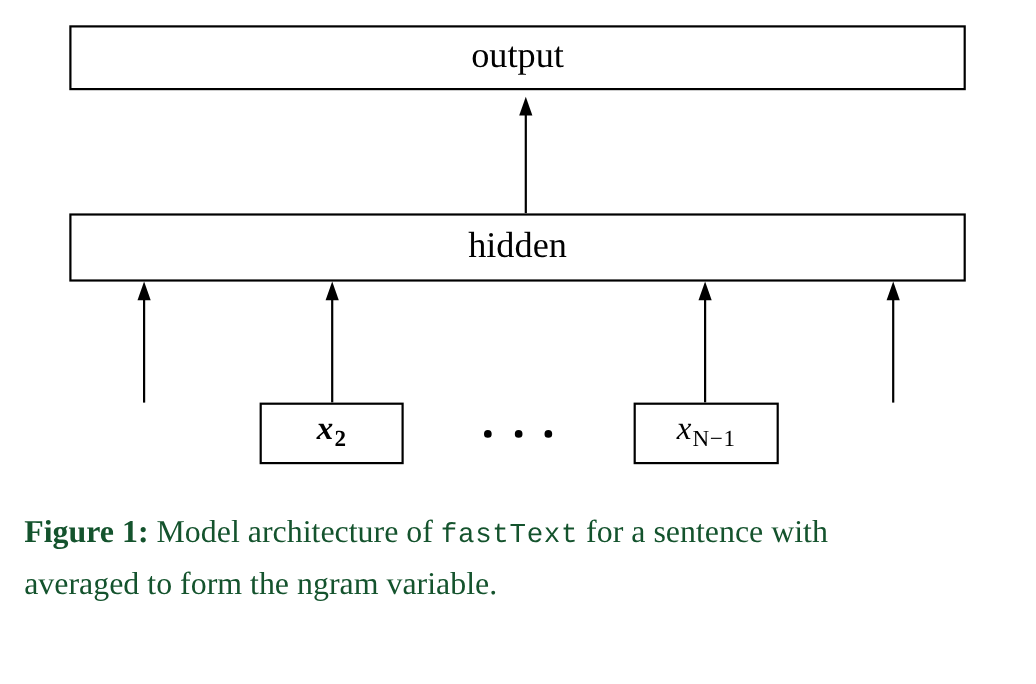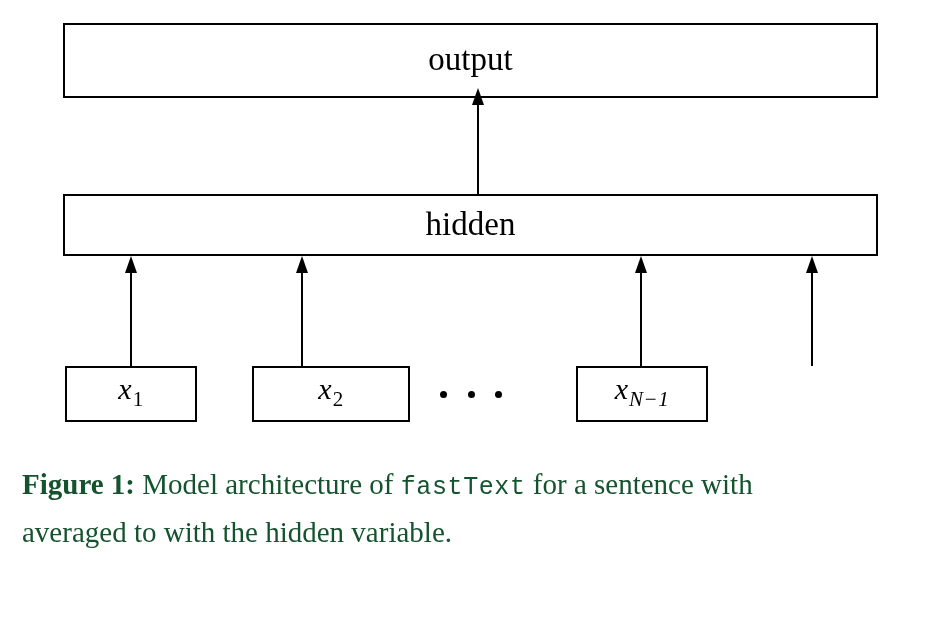--- a/index.html
+++ b/index.html
@@ -33,21 +33,21 @@
     display: flex;
     align-items: center;
     justify-content: center;
     line-height: 1;
   }
 
   .box-output {
     left: 63px;
     top: 23px;
     width: 815px;
-    height: 75px;
+    height: 59px;
     align-items: center;
   }
   .box-hidden {
     left: 63px;
     top: 194px;
     width: 815px;
     height: 62px;
     text-align: center;
   }
 
@@ -59,21 +59,21 @@
     position: relative;
     top: -1px;
   }
 
   .box-input {
     top: 366px;
     height: 56px;
     border-width: 2px;
   }
   .box-x1 { left: 65px;  width: 132px; }
-  .box-x2 { left: 252px; width: 158px; }
+  .box-x2 { left: 236px; width: 131px; font-weight: bold; }
   .box-xn1{ left: 576px; width: 132px; }
   .box-xn { left: 746px; width: 131px; }
 
   
   .math {
     font-family: "Liberation Serif", "DejaVu Serif", serif;
     font-style: italic;
     font-size: 30px;
     line-height: 1;
     white-space: nowrap;
@@ -81,21 +81,21 @@
     position: relative;
     top: -2px;
   }
   .math .sub {
     font-size: 0.70em;
     font-style: normal;
     vertical-align: -0.32em;
     letter-spacing: 0.5px;
     padding-left: 1px;
   }
-  .math .sub.it { font-style: italic; }
+  .math .sub.it { }
 
   
   .arrow {
     position: absolute;
   }
   .arrow .shaft {
     position: absolute;
     left: 50%;
     margin-left: -1px;
     width: 2px;
@@ -214,35 +214,32 @@
   </div>
   <div class="arrow arrow-up arrow-a3">
     <span class="head"></span>
     <span class="shaft"></span>
   </div>
   <div class="arrow arrow-up arrow-a4">
     <span class="head"></span>
     <span class="shaft"></span>
   </div>
 
-  <div class="node-box box-input box-x1">
-    <span class="math"><span>x</span><span class="sub">1</span></span>
-  </div>
   <div class="node-box box-input box-x2">
     <span class="math"><span>x</span><span class="sub">2</span></span>
   </div>
 
   <div class="ellipsis-dots">
     <span class="dot"></span>
     <span class="dot"></span>
     <span class="dot"></span>
   </div>
 
   <div class="node-box box-input box-xn1">
     <span class="math"><span>x</span><span class="sub it">N−1</span></span>
   </div>
 
 </div>
 
 <div id="caption">
   <div class="cap-line"><span class="cap-bold">Figure 1:</span><span> Model architecture of </span><span class="cap-mono">fastText</span><span> for a sentence with</span></div>
-  <div class="cap-line">averaged to with the hidden variable.</div>
+  <div class="cap-line">averaged to form the ngram variable.</div>
 </div>
 
 </body></html>

